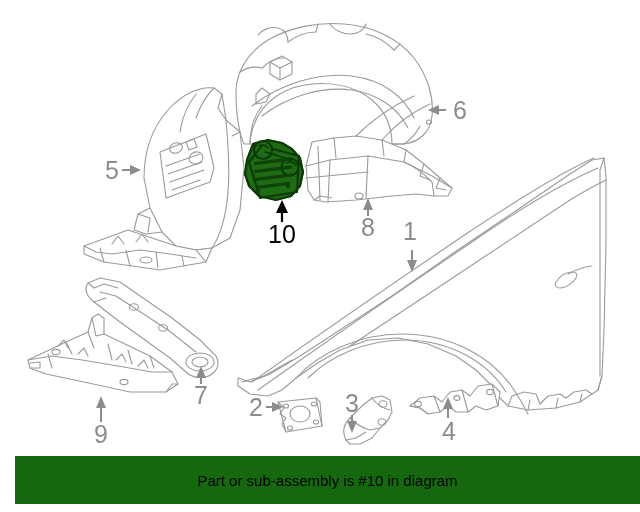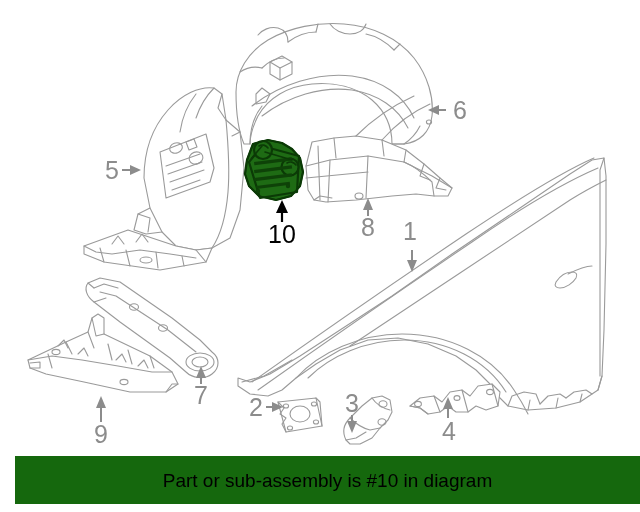--- a/index.html
+++ b/index.html
@@ -48,21 +48,21 @@
     background: #15680d;
     box-sizing: border-box;
     display: flex;
     flex-direction: column;
     align-items: center;
     justify-content: center;
   }
   #notice-banner .notice-line {
     color: #000000;
     font-family: "Liberation Sans", sans-serif;
-    font-size: 19px;
+    font-size: 15px;
     line-height: 21px;
     white-space: nowrap;
     text-align: center;
   }
 </style>
 </head>
 <body>
 
 <div id="stage">
 

